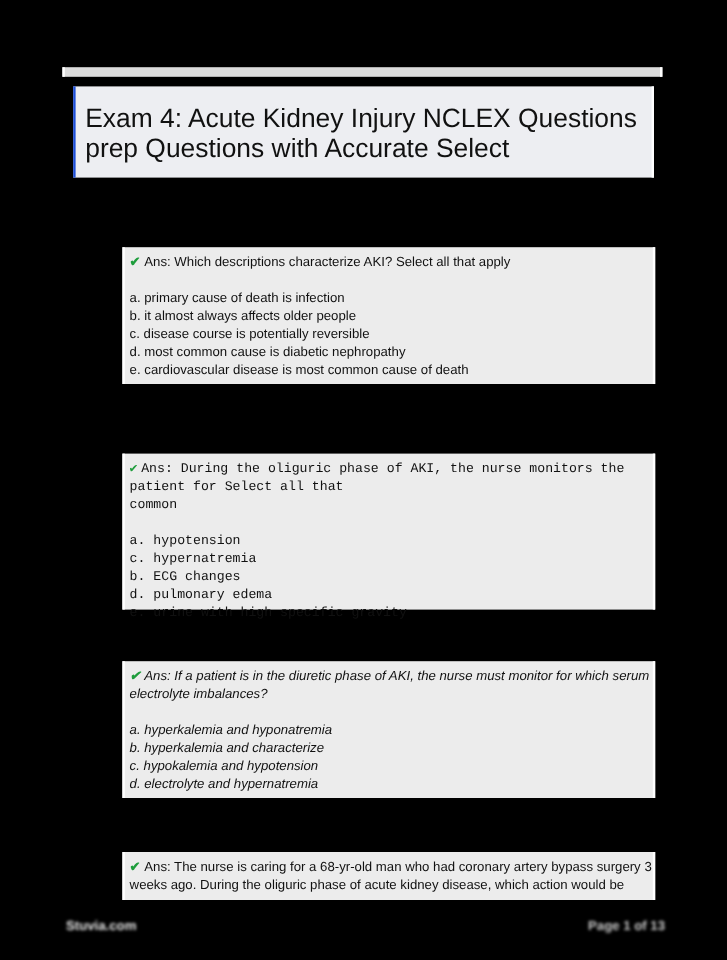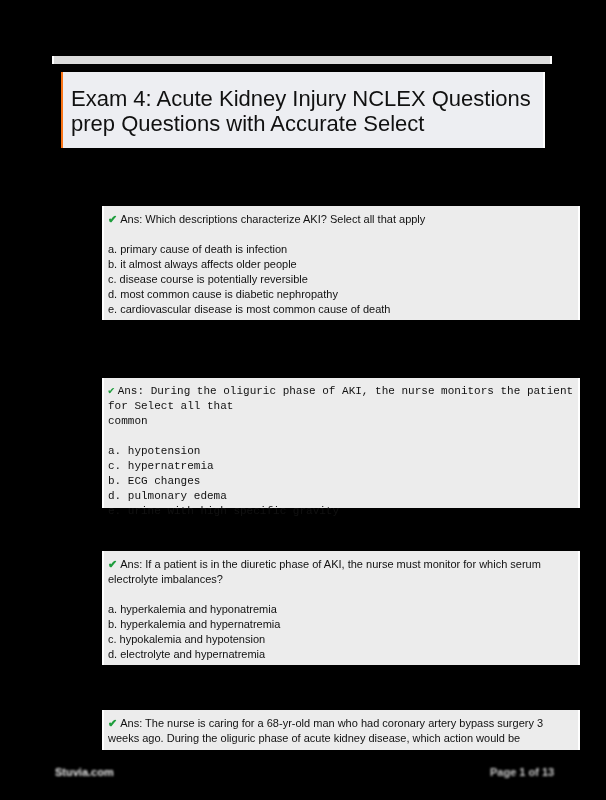--- a/index.html
+++ b/index.html
@@ -6,28 +6,28 @@
   body {
     width:606px; height:800px; background:#000; position:relative; overflow:hidden;
     font-family: "Liberation Sans", sans-serif;
   }
   .topbar {
     position:absolute; left:52px; top:56px; width:500px; height:8px;
     background:#dcdcdc; border-left:2px solid #fff; border-right:2px solid #fff; box-sizing:border-box;
   }
   .title-box {
     position:absolute; left:61px; top:72px; width:484px; height:76px;
-    background:#edeef2; border-left:2px solid #f97316; border-right:2px solid #fff; box-sizing:border-box;
+    background:#edeef2; border-left:2px solid #1d4ed8; border-right:2px solid #fff; box-sizing:border-box;
     padding:14px 0 0 8px;
   }
   .title-box h1 {
     margin:0; font-weight:normal; font-size:22px; line-height:25px; color:#111;
   }
   .qbox {
-    position:absolute; left:102px; width:478px;
+    position:absolute; left:102px; width:444px;
     background:#ececec; border-left:2px solid #fff; border-right:2px solid #fff; box-sizing:border-box;
     padding:6px 0 0 4px; font-size:11px; line-height:15px; color:#111;
   }
   .qline { display:block; }
   .check { color:#1e9d3c; font-weight:bold; margin-right:3px; }
   .gap { height:15px; }
   .footer-left, .footer-right {
     position:absolute; top:766px; font-size:11px; font-weight:bold; color:#e6e6e6;
     filter:blur(1.2px);
   }
@@ -60,26 +60,26 @@
   <span class="qline"><span class="check">✔</span><span>Ans: During the oliguric phase of AKI, the nurse monitors the patient for Select all that</span></span>
   <span class="qline">common</span>
   <div class="gap"></div>
   <span class="qline">a. hypotension</span>
   <span class="qline">c. hypernatremia</span>
   <span class="qline">b. ECG changes</span>
   <span class="qline">d. pulmonary edema</span>
   <span class="qline">e. urine with high specific gravity</span>
 </div>
 
-<div class="qbox" style="top:551px;height:114px;">
+<div class="qbox" style="top:551px;height:114px;font-style:italic;">
   <span class="qline"><span class="check">✔</span><span>Ans: If a patient is in the diuretic phase of AKI, the nurse must monitor for which serum</span></span>
   <span class="qline">electrolyte imbalances?</span>
   <div class="gap"></div>
   <span class="qline">a. hyperkalemia and hyponatremia</span>
-  <span class="qline">b. hyperkalemia and hypernatremia</span>
+  <span class="qline">b. hyperkalemia and characterize</span>
   <span class="qline">c. hypokalemia and hypotension</span>
   <span class="qline">d. electrolyte and hypernatremia</span>
 </div>
 
 <div class="qbox" style="top:710px;height:40px;">
   <span class="qline"><span class="check">✔</span><span>Ans: The nurse is caring for a 68-yr-old man who had coronary artery bypass surgery 3</span></span>
   <span class="qline">weeks ago. During the oliguric phase of acute kidney disease, which action would be</span>
 </div>
 
 <div class="footer-left">Stuvia.com</div>

